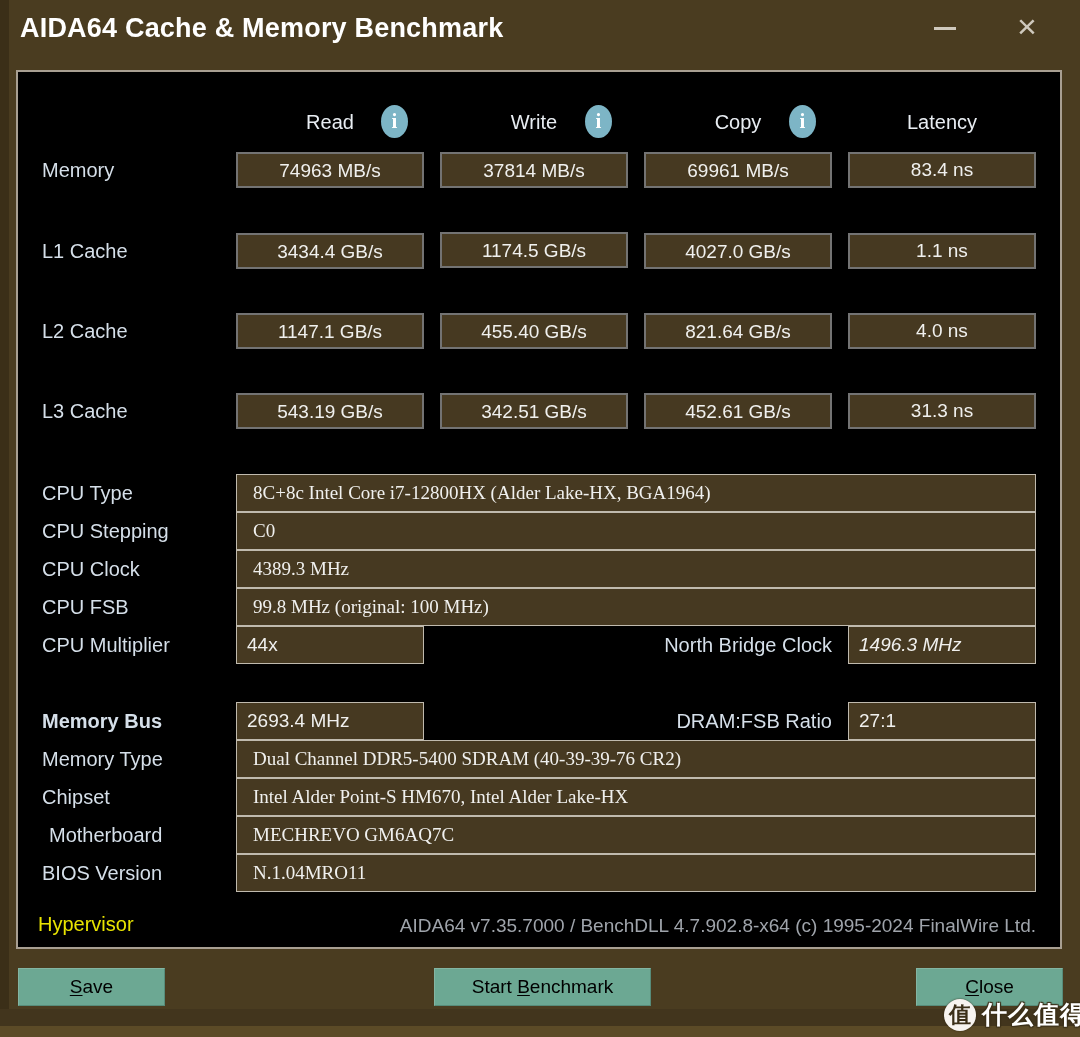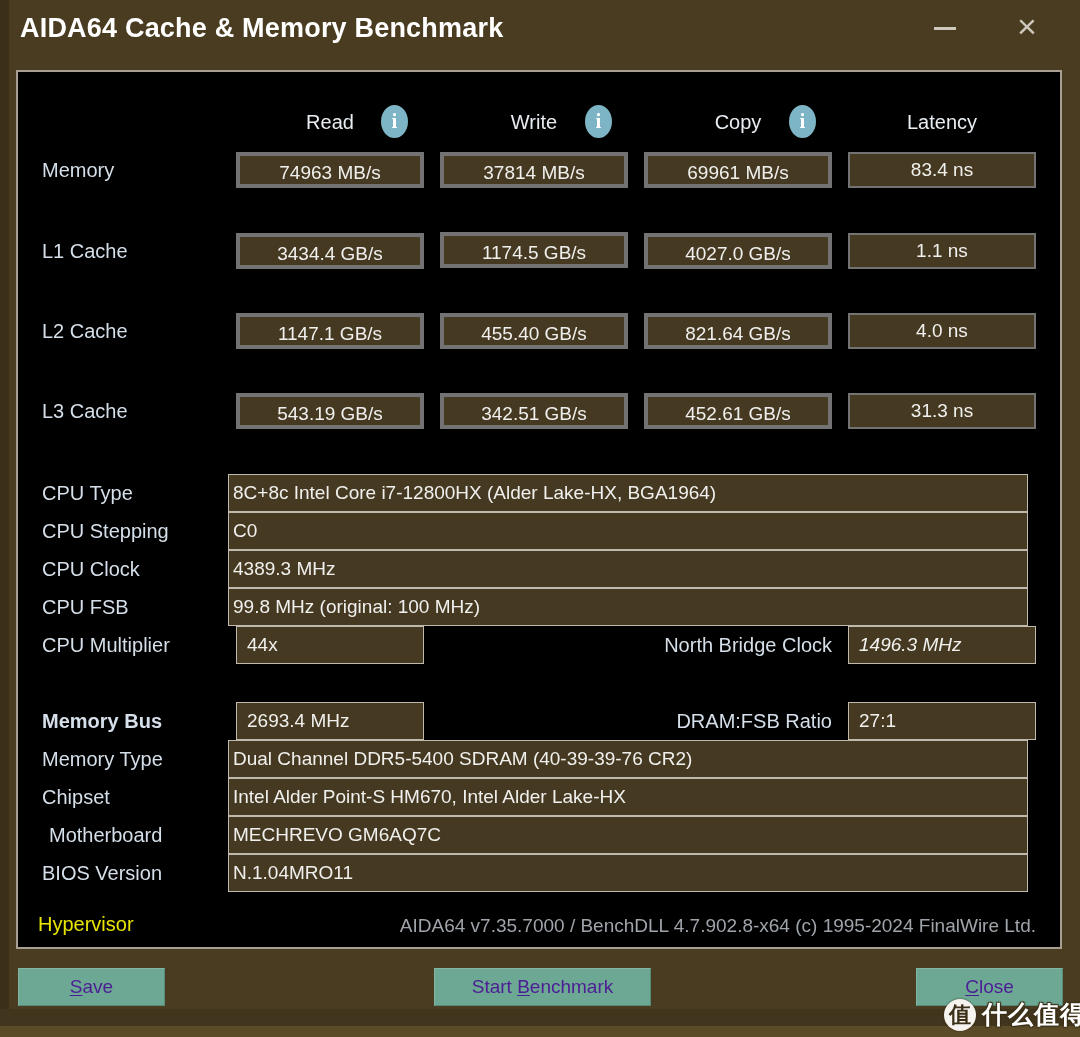--- a/index.html
+++ b/index.html
@@ -27,58 +27,58 @@
   .panel {
     position:absolute; left:16px; top:70px; width:1046px; height:879px;
     border:2px solid #A89F92; background:#000000;
   }
   .panel > * { position:absolute; }
 
   .row-label {
     left:24px; font-size:20px; color:#D5DFE9; white-space:nowrap;
   }
   .vbox {
-    background:#463921; border:4px solid #737373; height:36px;
+    background:#463921; border:2px solid #737373; height:36px;
     font-size:19px; color:#F0F0EE; text-align:center; line-height:34px;
     width:188px; white-space:nowrap;
   }
   .vbox.latency { border-width:2px; line-height:32px; }
 
   .hdr-cell { top:32px; height:36px; width:188px; }
   .hdr-label { position:absolute; left:0; top:0; width:100%; text-align:center;
     font-size:20px; color:#E8EDF2; line-height:36px; }
   .info-icon {
     position:absolute; left:145px; top:1px; width:27px; height:33px;
     background:#7DB5C6; border-radius:50%;
     color:#FFFFFF; font-weight:bold; font-size:21px; text-align:center; line-height:33px;
     font-family:"Liberation Serif", serif;
   }
   .c1 { left:218px; } .c2 { left:422px; } .c3 { left:626px; } .c4 { left:830px; }
 
   .wide-box {
-    left:210px; width:800px; height:38px; background:#463921; border:1px solid #C0BAAE;
-    font-size:19px; color:#F0F0EE; line-height:36px; padding-left:4px; white-space:nowrap;
+    left:218px; width:800px; height:38px; background:#463921; border:1px solid #C0BAAE;
+    font-size:19px; color:#F0F0EE; line-height:36px; padding-left:16px; white-space:nowrap;font-family:Liberation Serif, serif;
   }
   .small-box {
     width:188px; height:38px; background:#463921; border:1px solid #C0BAAE;
     font-size:19px; color:#F0F0EE; line-height:36px; padding-left:10px; white-space:nowrap;
   }
   .mid-label {
     left:400px; width:414px; text-align:right; font-size:20px; color:#D5DFE9; line-height:38px; white-space:nowrap;
   }
 
   .hypervisor { left:20px; top:841px; font-size:20px; color:#E9E400; }
   .version-text { left:218px; top:843px; width:800px; text-align:right;
     font-size:19px; color:#9FA4AB; white-space:nowrap; }
 
   
   .btn {
     position:absolute; top:968px; height:38px;
     background:#6CA893; border:1px solid #83B5A3; border-bottom-color:#578C7A; border-right-color:#578C7A;
-    color:#4c1d95; font-size:19px; text-align:center; line-height:36px; cursor:default; white-space:nowrap;
+    color:#000000; font-size:19px; text-align:center; line-height:36px; cursor:default; white-space:nowrap;
   }
   .btn .acc { text-decoration:underline; text-underline-offset:2px; }
   .btn-save  { left:18px;  width:147px; }
   .btn-start { left:434px; width:217px; }
   .btn-close { left:916px; width:147px; }
 
   
   .watermark { position:absolute; left:944px; top:998px; display:flex; align-items:center; gap:6px; }
   .wm-circle {
     width:32px; height:32px; border-radius:50%; background:#F7F4F0;

